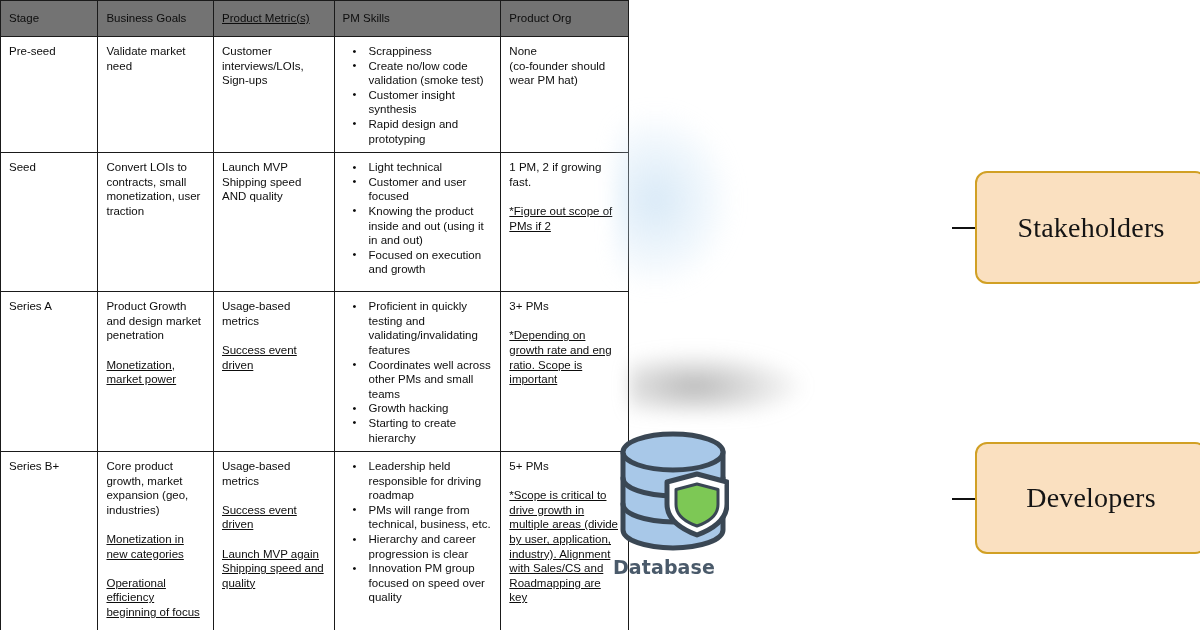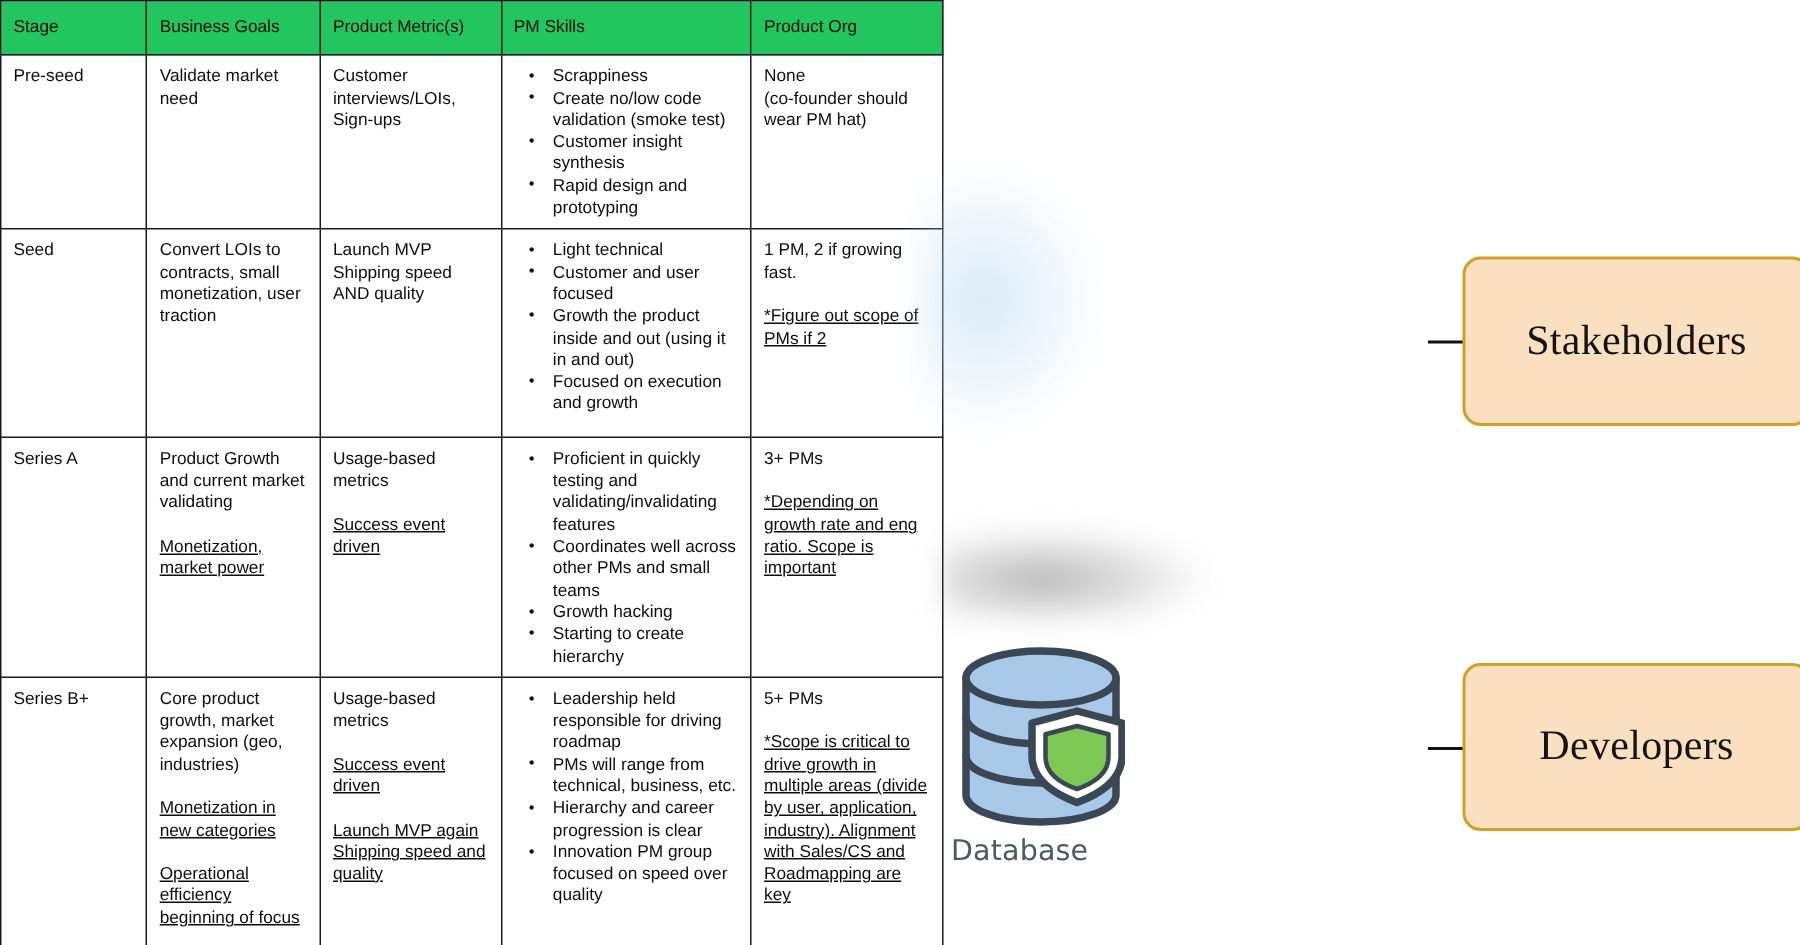--- a/index.html
+++ b/index.html
@@ -32,28 +32,28 @@
     border: 1.5px solid #1a1a1a;
     vertical-align: top;
     padding: 7px 8px 6px 8px;
     font-size: 11.5px;
     line-height: 14.6px;
     color: #0d0d0d;
     font-weight: normal;
     text-align: left;
   }
   table.stage-table thead th {
-    background: #22c55e;
+    background: #737373;
     height: 36px;
     padding-top: 10px;
     padding-bottom: 9px;
   }
   .col-stage   { width: 97px; }
   .col-goals   { width: 115px; }
-  .col-metric  { width: 120px; }
+  .col-metric  { width: 120px; text-decoration: underline; }
   .col-skills  { width: 166px; }
   .col-org     { width: 127px; }
 
   .row-preseed  td { height: 111px; margin-left: 48px; }
   .row-seed     td { height: 139px; }
   .row-seriesa  td { height: 157px; }
   .row-seriesb  td { height: 187px; }
 
   ul.bullets {
     margin: 0;
@@ -91,22 +91,23 @@
     left: 628px; top: 352px;
     width: 175px; height: 62px;
     background: radial-gradient(ellipse at 38% 55%, rgba(120,120,120,0.52) 0%, rgba(150,150,150,0.26) 45%, rgba(255,255,255,0) 74%);
     filter: blur(8px);
     pointer-events: none;
   }
 
   
   .db-node {
     position: absolute;
-    left: 634px; top: 430px;
+    left: 613px; top: 430px;
     width: 160px;
+    font-weight: bold;
   }
   .db-icon {
     display: block;
     margin: 0 0 0 4px;
   }
   .db-label {
     margin-top: 4px;
     font-size: 19px;
     color: #4a5a6a;
     letter-spacing: 0.1px;
@@ -192,36 +193,36 @@
           <p class="cell-para">Convert LOIs to contracts, small monetization, user traction</p>
         </td>
         <td>
           <p class="cell-para" style="white-space: pre-line;">Launch MVP
 Shipping speed AND quality</p>
         </td>
         <td>
           <ul class="bullets">
             <li>Light technical</li>
             <li>Customer and user focused</li>
-            <li>Growth the product inside and out (using it in and out)</li>
+            <li>Knowing the product inside and out (using it in and out)</li>
             <li>Focused on execution and growth</li>
           </ul>
         </td>
         <td>
           <p class="cell-para">1 PM, 2 if growing fast.</p>
           <p class="cell-para">*Figure out scope of PMs if 2</p>
         </td>
       </tr>
 
       <tr class="row-seriesa">
         <td>
           <p class="cell-para">Series A</p>
         </td>
         <td>
-          <p class="cell-para">Product Growth and current market validating</p>
+          <p class="cell-para">Product Growth and design market penetration</p>
           <p class="cell-para">Monetization, market power</p>
         </td>
         <td>
           <p class="cell-para">Usage-based metrics</p>
           <p class="cell-para">Success event driven</p>
         </td>
         <td>
           <ul class="bullets">
             <li>Proficient in quickly testing and validating/invalidating features</li>
             <li>Coordinates well across other PMs and small teams</li>

